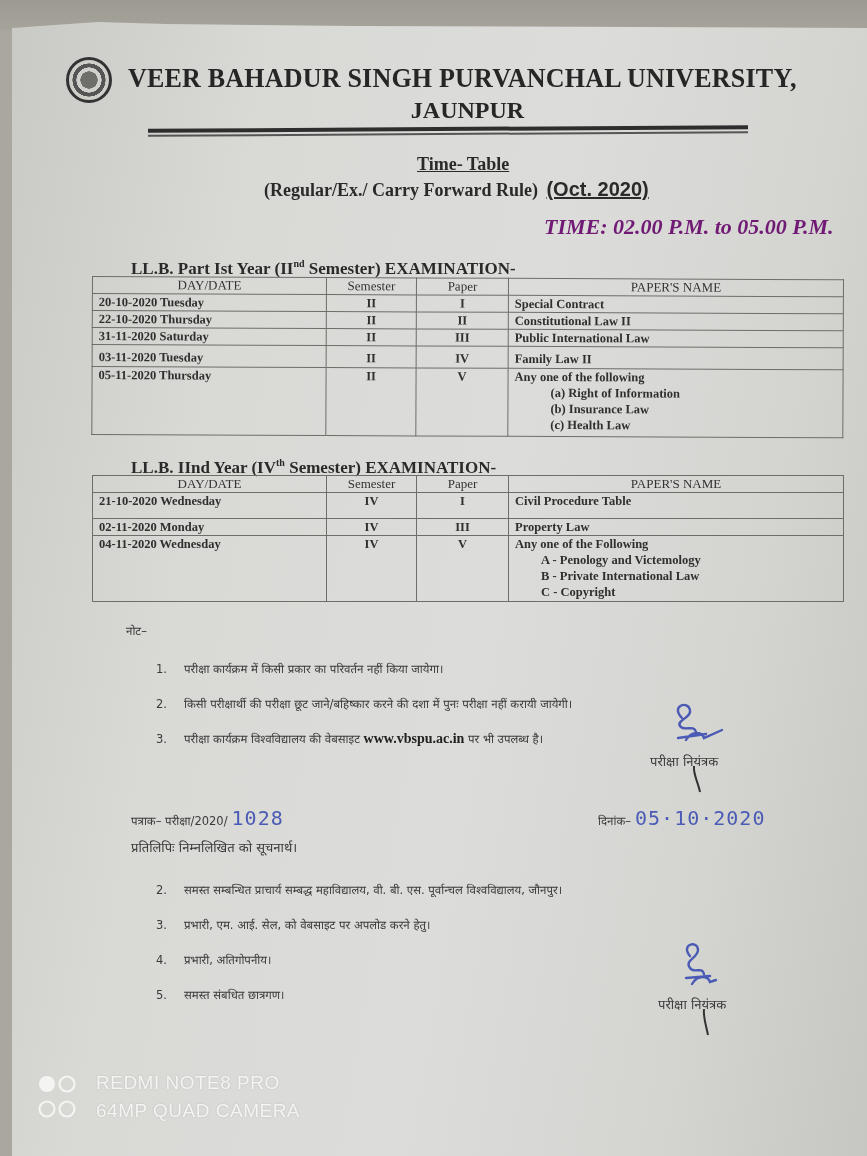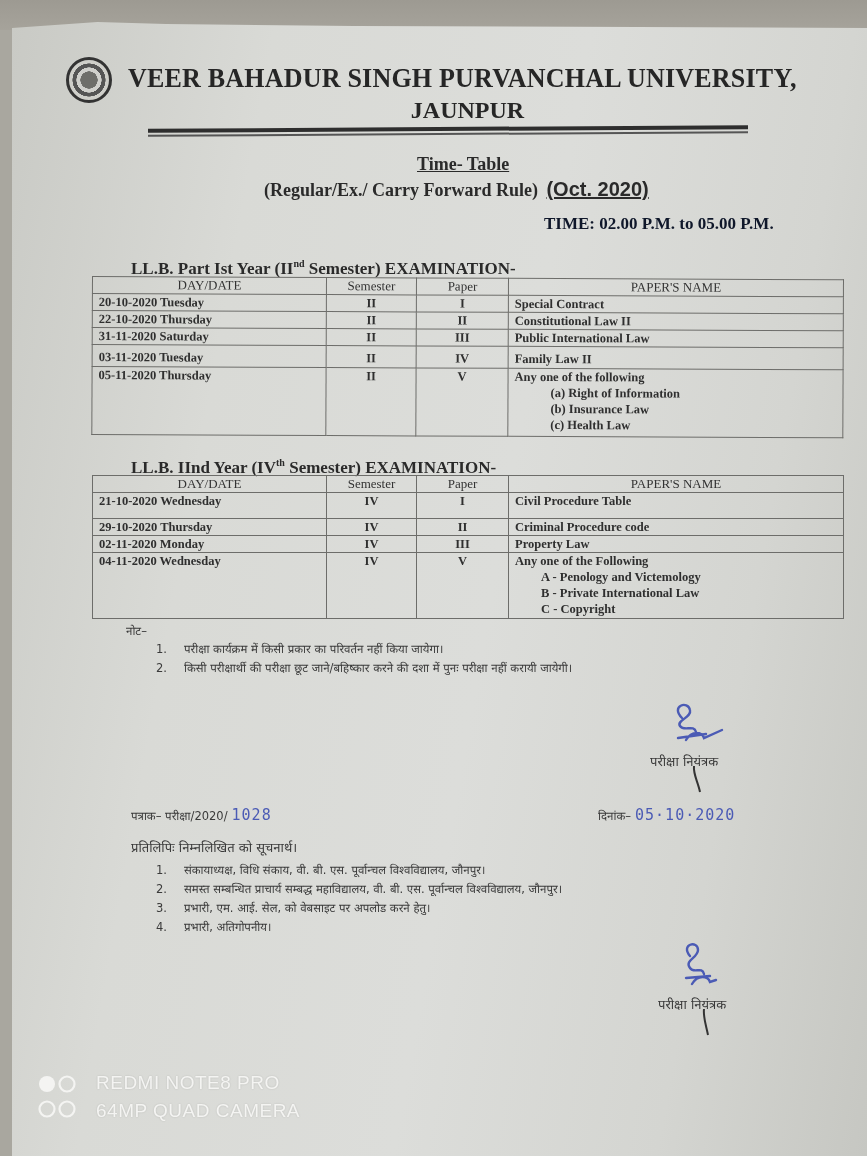--- a/index.html
+++ b/index.html
@@ -36,47 +36,47 @@
   .tt-title {
     left: 417px; top: 154px; font-size: 18px; font-weight: bold; text-decoration: underline; color: #2a2a2a;
   }
   .tt-sub {
     left: 264px; top: 178px; font-size: 18px; font-weight: bold; color: #2a2a2a; white-space: nowrap;
   }
   .tt-sub .oct {
     font-family: "Liberation Sans", sans-serif; font-size: 20px; text-decoration: underline; margin-left: 4px; margin-top: 19px;
   }
   .tt-time {
-    left: 544px; top: 214px; font-size: 17px; font-weight: bold; color: #0f172a; white-space: nowrap;
+    left: 544px; top: 214px; font-size: 22px; font-weight: bold; color: #701a75; white-space: nowrap; font-style: italic;
   }
   .sec-title {
     font-size: 17px; font-weight: bold; color: #2a2a2a; white-space: nowrap;
   }
   .sec-title sup { font-size: 10px; text-align: right; }
   table.tt {
     position: absolute; border-collapse: collapse; font-size: 12.5px; color: #2f2f2f;
     font-family: "Liberation Serif", serif;
   }
   table.tt td, table.tt th {
     border: 1px solid #6d6d6a; padding: 0 6px; vertical-align: top; line-height: 16px; font-weight: bold;
   }
   table.tt th { font-weight: normal; text-align: center; font-size: 13px; color: #333; }
   table.tt td.c { text-align: center; }
   table.tt td.date { white-space: nowrap; }
   .opt { padding-left: 36px; display: block; }
   .opt2 { padding-left: 26px; display: block; }
   .hindi {
     font-family: "DejaVu Sans", sans-serif; font-size: 11.5px; color: #3a3a3a; white-space: nowrap;
   }
-  .notes-list div { margin-bottom: 4px; }
+  .notes-list div { margin-bottom: 4px; margin-top: 20px; }
   .num { display: inline-block; width: 28px; }
   .url { font-family: "Liberation Serif", serif; font-weight: bold; font-size: 14px; color: #222; }
   .sig-svg { position: absolute; }
   .handwrite {
-    font-family: "DejaVu Sans Mono", monospace; color: #4b5bb5; font-size: 15px; letter-spacing: 1px;
+    font-family: "DejaVu Sans Mono", monospace; color: #4b5bb5; font-size: 20px; letter-spacing: 1px;
   }
   .watermark {
     font-family: "Liberation Sans", sans-serif; color: #f4f4f2; font-size: 19px; letter-spacing: 0.5px;
     text-shadow: 0 0 2px rgba(0,0,0,0.15);
   }
 </style>
 </head>
 <body>
 
 <div class="backdrop-top"></div>
@@ -169,26 +169,20 @@
     <th>Paper</th>
     <th>PAPER'S NAME</th>
   </tr>
   <tr style="height:26px;">
     <td class="date">21-10-2020 Wednesday</td>
     <td class="c">IV</td>
     <td class="c">I</td>
     <td>Civil Procedure Table</td>
   </tr>
   <tr>
-    <td class="date">29-10-2020  Thursday</td>
-    <td class="c">IV</td>
-    <td class="c">II</td>
-    <td>Criminal Procedure code</td>
-  </tr>
-  <tr>
     <td class="date">02-11-2020  Monday</td>
     <td class="c">IV</td>
     <td class="c">III</td>
     <td>Property Law</td>
   </tr>
   <tr style="height:66px;">
     <td class="date">04-11-2020 Wednesday</td>
     <td class="c">IV</td>
     <td class="c">V</td>
     <td>
@@ -198,20 +192,21 @@
       <span class="opt2">C -  Copyright</span>
     </td>
   </tr>
 </tbody>
   </table>
 
 <div class="abs hindi" style="left:126px; top:623px;">नोट–</div>
 <div class="abs hindi notes-list" style="left:156px; top:641px;">
   <div><span class="num">1.</span><span>परीक्षा कार्यक्रम में किसी प्रकार का परिवर्तन नहीं किया जायेगा।</span></div>
   <div><span class="num">2.</span><span>किसी परीक्षार्थी की परीक्षा छूट जाने/बहिष्कार करने की दशा में पुनः परीक्षा नहीं करायी जायेगी।</span></div>
+  <div><span class="num">3.</span><span>परीक्षा कार्यक्रम विश्वविद्यालय की वेबसाइट </span><span class="url">www.vbspu.ac.in</span><span> पर भी उपलब्ध है।</span></div>
 </div>
 
 <svg class="sig-svg" style="left:660px; top:700px;" width="80" height="48" viewBox="0 0 80 48">
   <path d="M22 18 C10 6, 28 0, 30 10 C32 18, 16 20, 20 26 C24 32, 34 24, 36 32 M18 38 L46 34 M26 40 C32 30, 42 32, 44 38 L62 30" fill="none" stroke="#4b5bb5" stroke-width="2.4" stroke-linecap="round"></path>
 </svg>
 <div class="abs hindi" style="left:650px; top:752px; font-size:13px;">परीक्षा नियंत्रक</div>
 <svg class="sig-svg" style="left:690px; top:764px;" width="20" height="30" viewBox="0 0 20 30">
   <path d="M4 2 C3 10, 8 18, 10 28" fill="none" stroke="#333" stroke-width="2"></path>
 </svg>
 
@@ -219,24 +214,24 @@
   <span class="hindi">पत्राक– परीक्षा/2020/</span>
   <span class="handwrite">1028</span>
 </div>
 <div class="abs" style="left:598px; top:806px;">
   <span class="hindi">दिनांक–</span>
   <span class="handwrite">05·10·2020</span>
 </div>
 
 <div class="abs hindi" style="left:131px; top:838px; font-size:13px;">प्रतिलिपिः निम्नलिखित को सूचनार्थ।</div>
 <div class="abs hindi notes-list" style="left:156px; top:862px;">
-  <div><span class="num">1.</span><span>संकायाध्यक्ष, विधि संकाय, वी. बी. एस. पूर्वान्चल विश्वविद्यालय, जौनपुर।</span></div>
   <div><span class="num">2.</span><span>समस्त सम्बन्धित प्राचार्य सम्बद्ध महाविद्यालय, वी. बी. एस. पूर्वान्चल विश्वविद्यालय, जौनपुर।</span></div>
   <div><span class="num">3.</span><span>प्रभारी, एम. आई. सेल, को वेबसाइट पर अपलोड करने हेतु।</span></div>
   <div><span class="num">4.</span><span>प्रभारी, अतिगोपनीय।</span></div>
+  <div><span class="num">5.</span><span>समस्त संबधित छात्रगण।</span></div>
 </div>
 
 <svg class="sig-svg" style="left:670px; top:940px;" width="70" height="50" viewBox="0 0 70 50">
   <path d="M20 16 C10 4, 28 0, 28 10 C28 18, 14 20, 20 28 C24 34, 32 26, 34 34 M16 38 L40 36 M22 44 C28 34, 38 36, 40 42 L46 40" fill="none" stroke="#4b5bb5" stroke-width="2.4" stroke-linecap="round"></path>
 </svg>
 <div class="abs hindi" style="left:658px; top:995px; font-size:13px;">परीक्षा नियंत्रक</div>
 <svg class="sig-svg" style="left:698px; top:1007px;" width="20" height="30" viewBox="0 0 20 30">
   <path d="M6 2 C5 10, 8 18, 10 28" fill="none" stroke="#333" stroke-width="2"></path>
 </svg>
 

